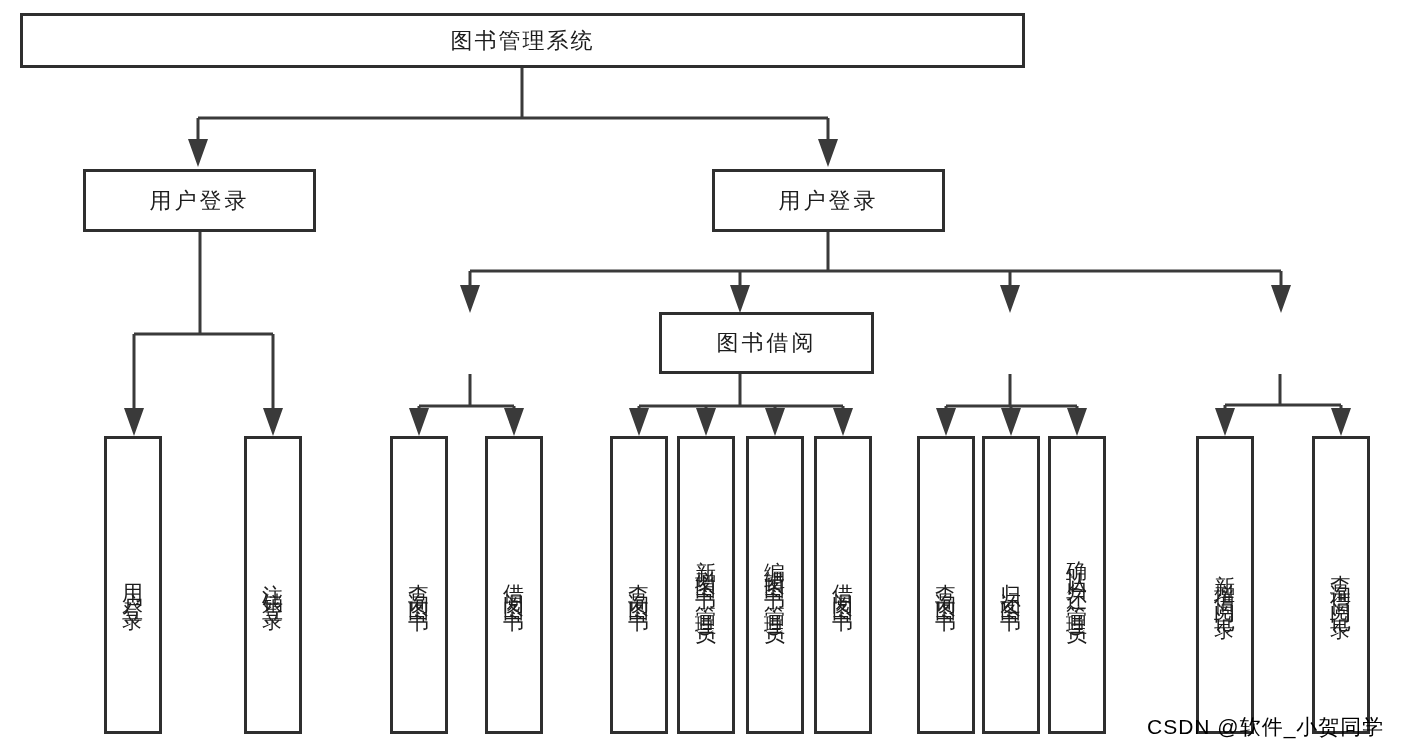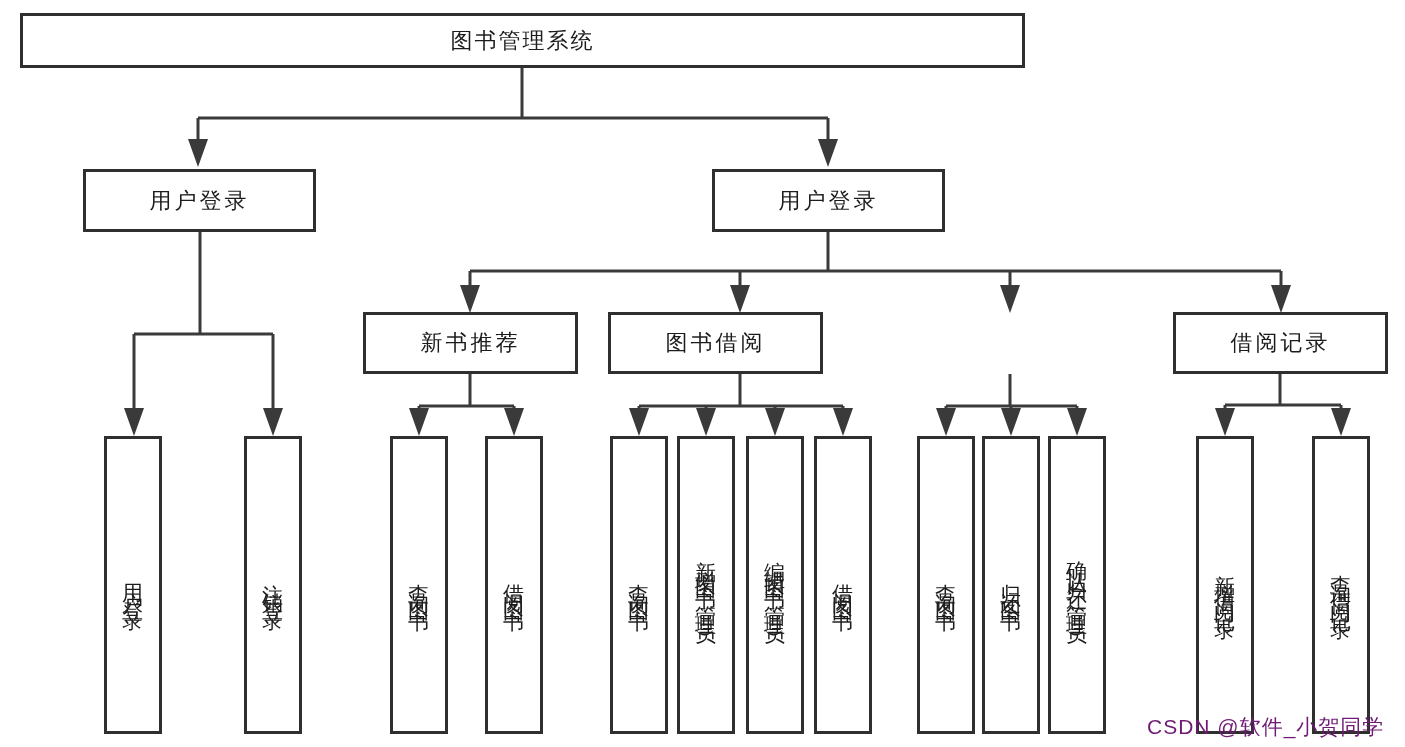--- a/index.html
+++ b/index.html
@@ -52,21 +52,21 @@
     font-size:21px;
     line-height:1;
     letter-spacing:9px;
     color:#1c1c1c;
   }
   .watermark{
     position:absolute;
     left:1147px;top:713px;
     font-size:21px;
     letter-spacing:1px;
-    color:#701a75;
+    color:#000000;
     z-index:5;
     white-space:nowrap;
   }
 </style>
 </head>
 <body>
 
 <div class="canvas">
 
   <svg class="connectors" width="1405" height="747" viewBox="0 0 1405 747">
@@ -102,23 +102,21 @@
       M1215 408 L1235 408 L1225 436 Z
       M1331 408 L1351 408 L1341 436 Z
     "></path>
   </svg>
 
   <div class="box root-box">图书管理系统</div>
 
   <div class="box l2-box" style="left:83px">用户登录</div>
   <div class="box l2-box" style="left:712px">用户登录</div>
 
-  <div class="box l3-box" style="left:363px">新书推荐</div>
-  <div class="box l3-box" style="left:608px">图书借阅</div>
-  <div class="box l3-box" style="left:1173px">借阅记录</div>
+  <div class="box l3-box" style="left:659px">图书借阅</div>
 
   <div class="leaf" style="left:104px">
     <span class="vtext">用户登录</span>
   </div>
   <div class="leaf" style="left:244px">
     <span class="vtext">注销登录</span>
   </div>
 
   <div class="leaf" style="left:390px">
     <span class="vtext">查询图书</span>

